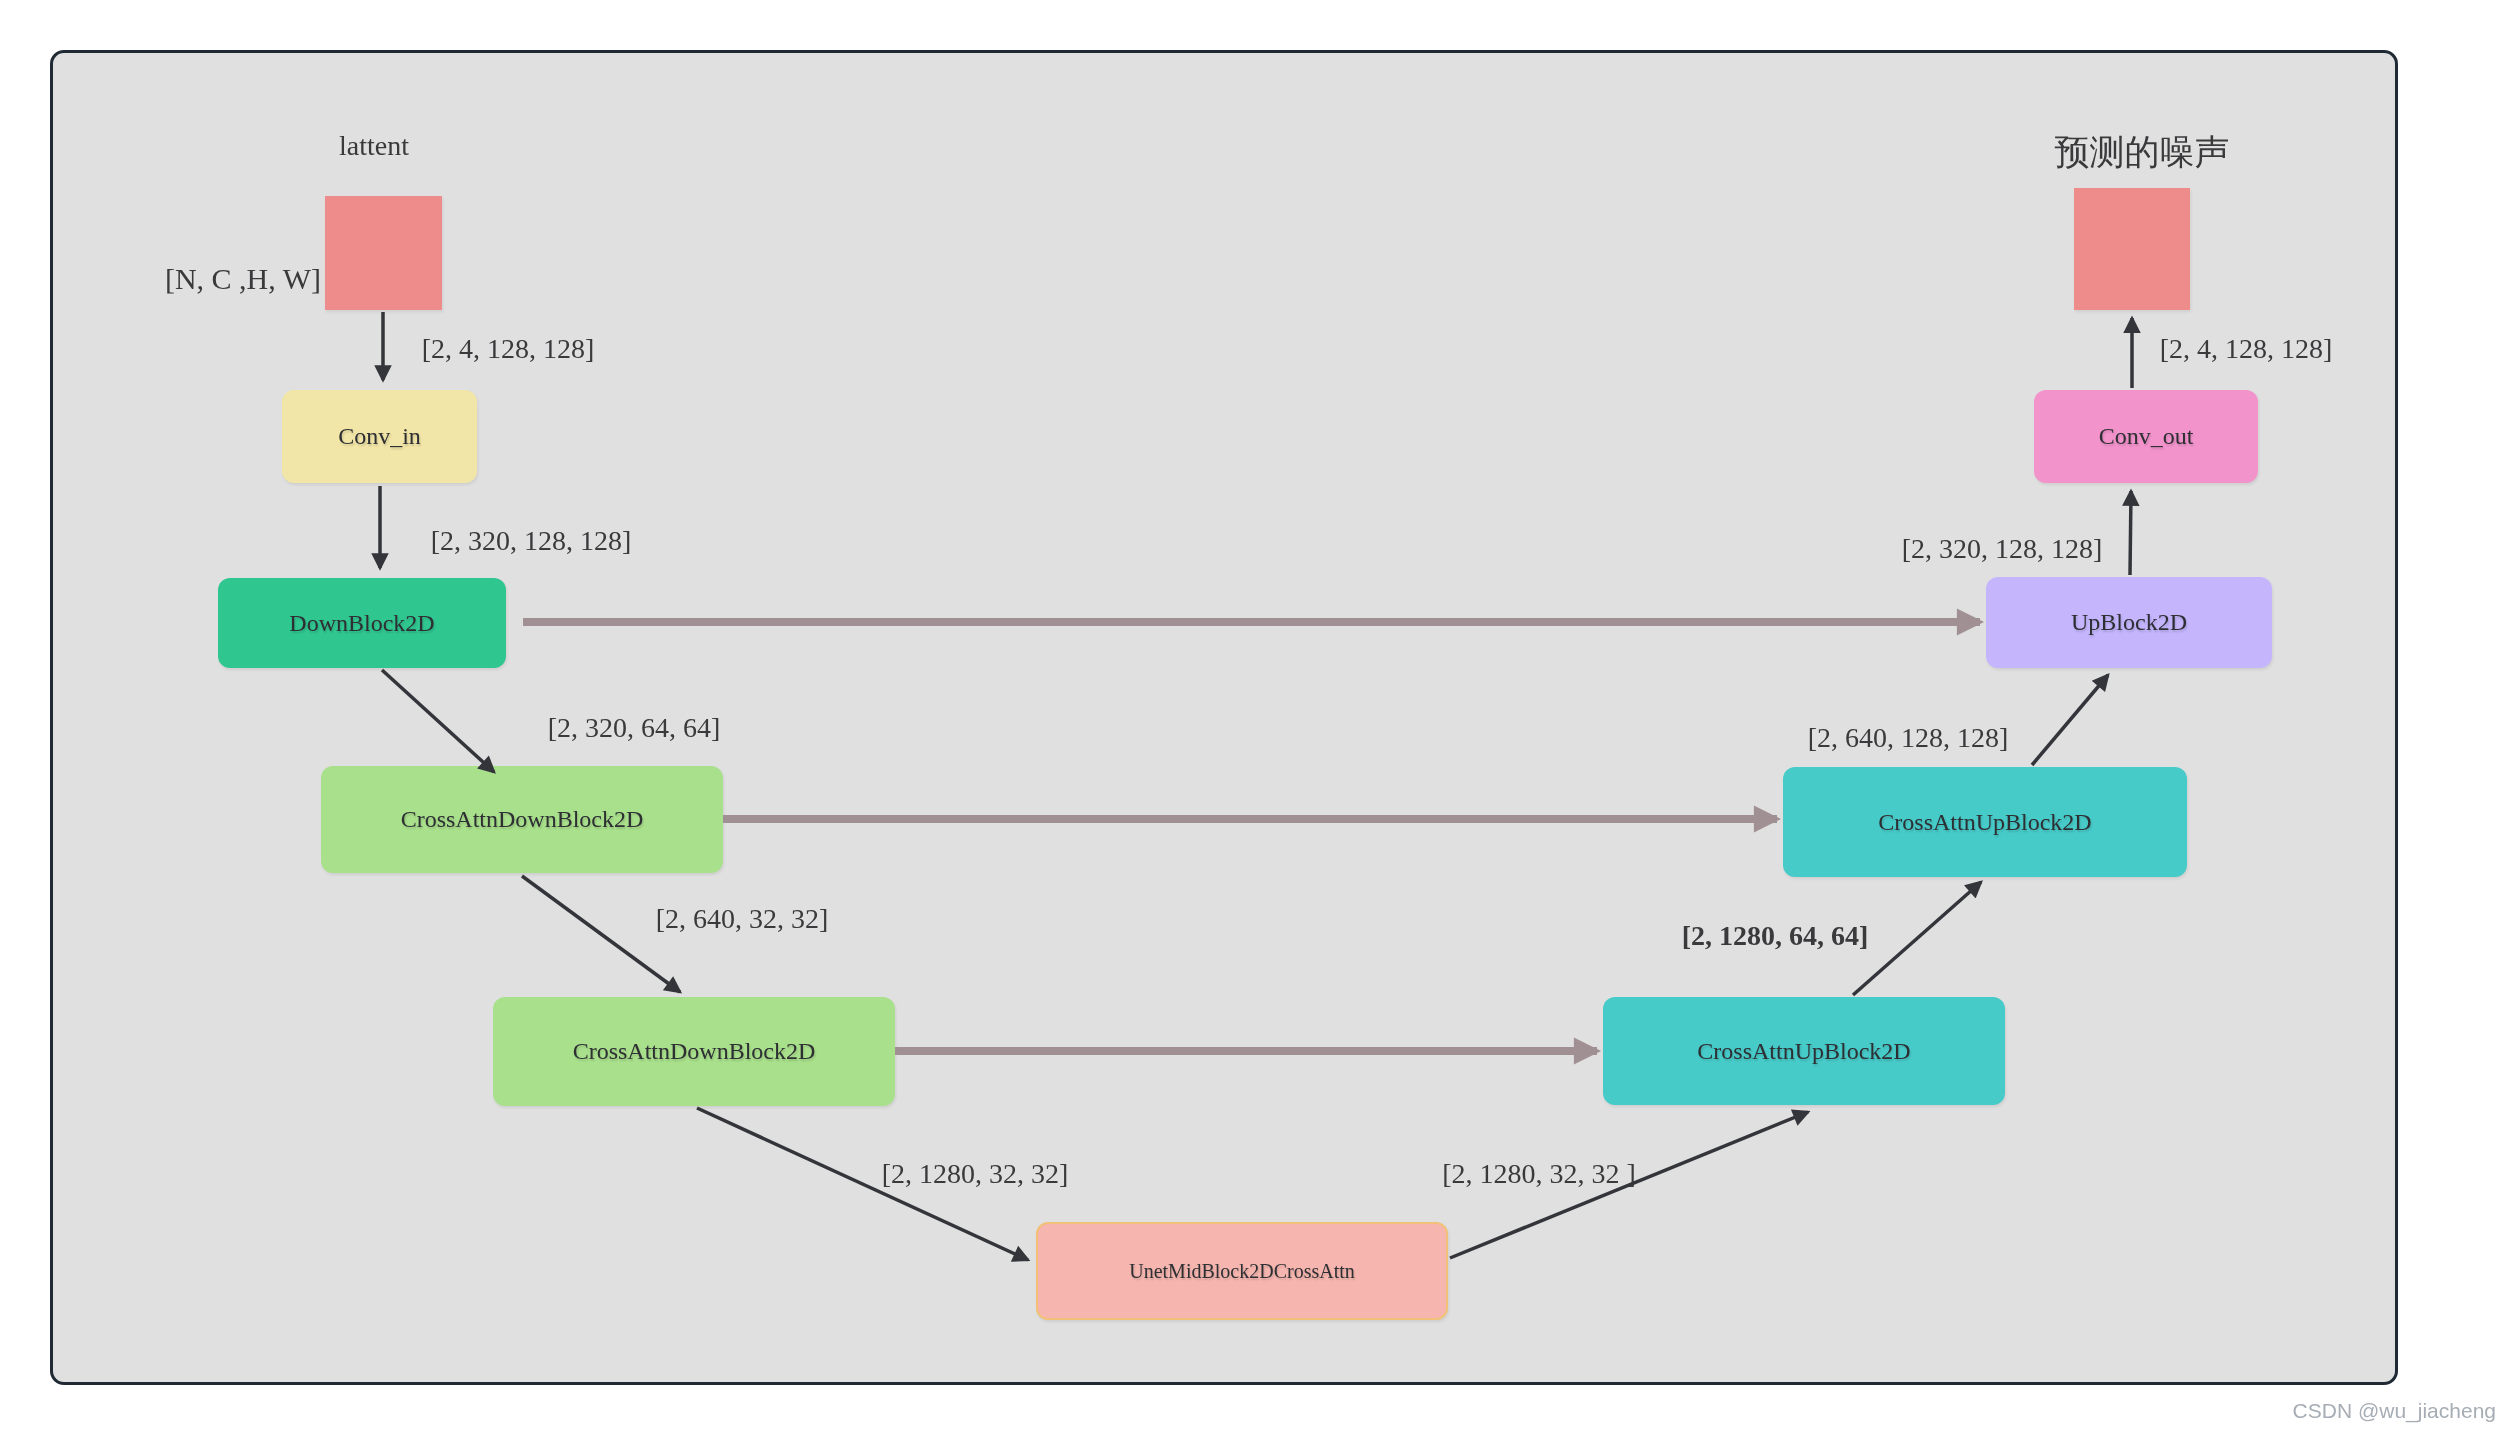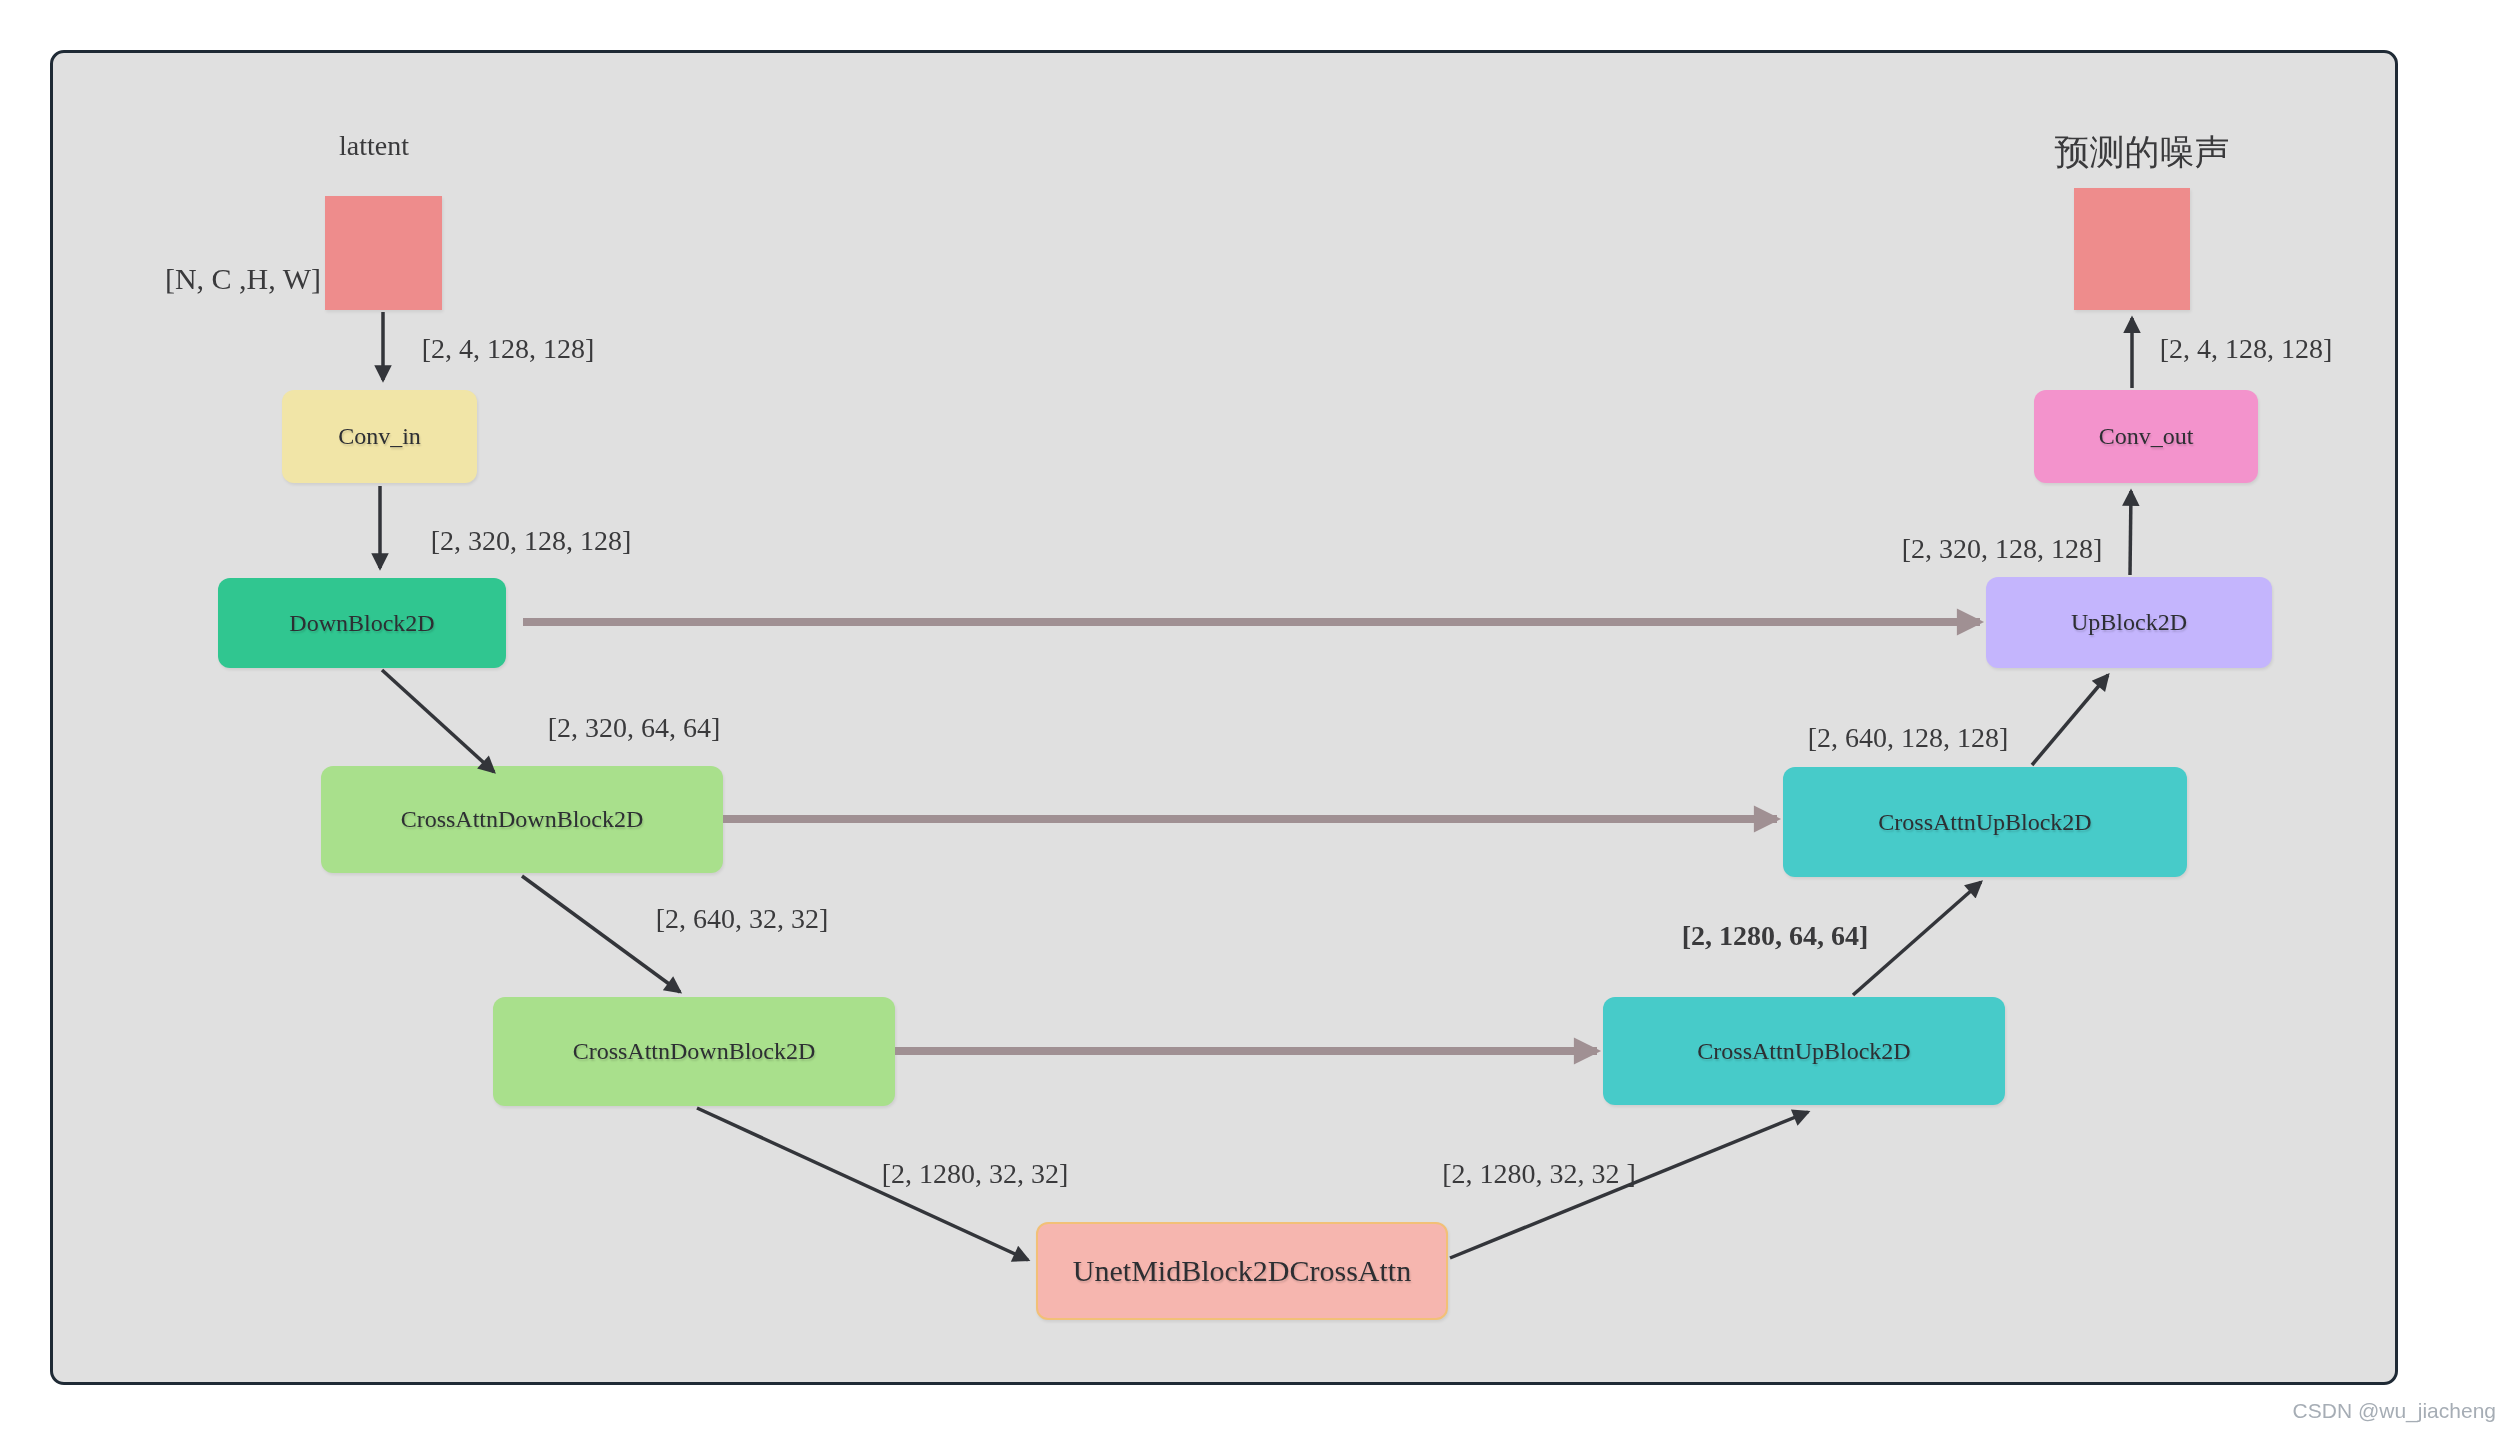--- a/index.html
+++ b/index.html
@@ -21,21 +21,21 @@
   .tlabel{
     position:absolute;transform:translateX(-50%);white-space:nowrap;
     font-size:28px;color:#3a3a3c;
   }
   
   #n-latent   {left:325px;top:196px;width:117px;height:114px;background:#ee8c8c;}
   #n-convin   {left:282px;top:390px;width:195px;height:93px;background:#f1e5a7;}
   #n-down     {left:218px;top:578px;width:288px;height:90px;background:#30c690;}
   #n-cad1     {left:321px;top:766px;width:402px;height:107px;background:#a9e08c;}
   #n-cad2     {left:493px;top:997px;width:402px;height:109px;background:#a9e08c;}
-  #n-mid      {left:1036px;top:1222px;width:412px;height:98px;background:#f6b6af;border:2px solid #f2c077;font-size:30px;}
+  #n-mid      {left:1036px;top:1222px;width:412px;height:98px;background:#f6b6af;border:2px solid #f2c077;font-size:20px;}
   #n-cau2     {left:1603px;top:997px;width:402px;height:108px;background:#47cbc9;}
   #n-cau1     {left:1783px;top:767px;width:404px;height:110px;background:#47cbc9;}
   #n-up       {left:1986px;top:577px;width:286px;height:91px;background:#c4b5fd;}
   #n-convout  {left:2034px;top:390px;width:224px;height:93px;background:#f393cc;}
   #n-noise    {left:2074px;top:188px;width:116px;height:122px;background:#ee8c8c;}
   
   #a-latent   {left:374px;top:130px;}
   #a-nchw     {left:195px;top:262px;font-size:30px;margin-left:48px;}
   #a-noise    {left:2142px;top:129px;font-family:"Liberation Sans","DejaVu Sans",sans-serif;font-size:35px;}
   #t-in-convin      {left:508px; top:333px;}

